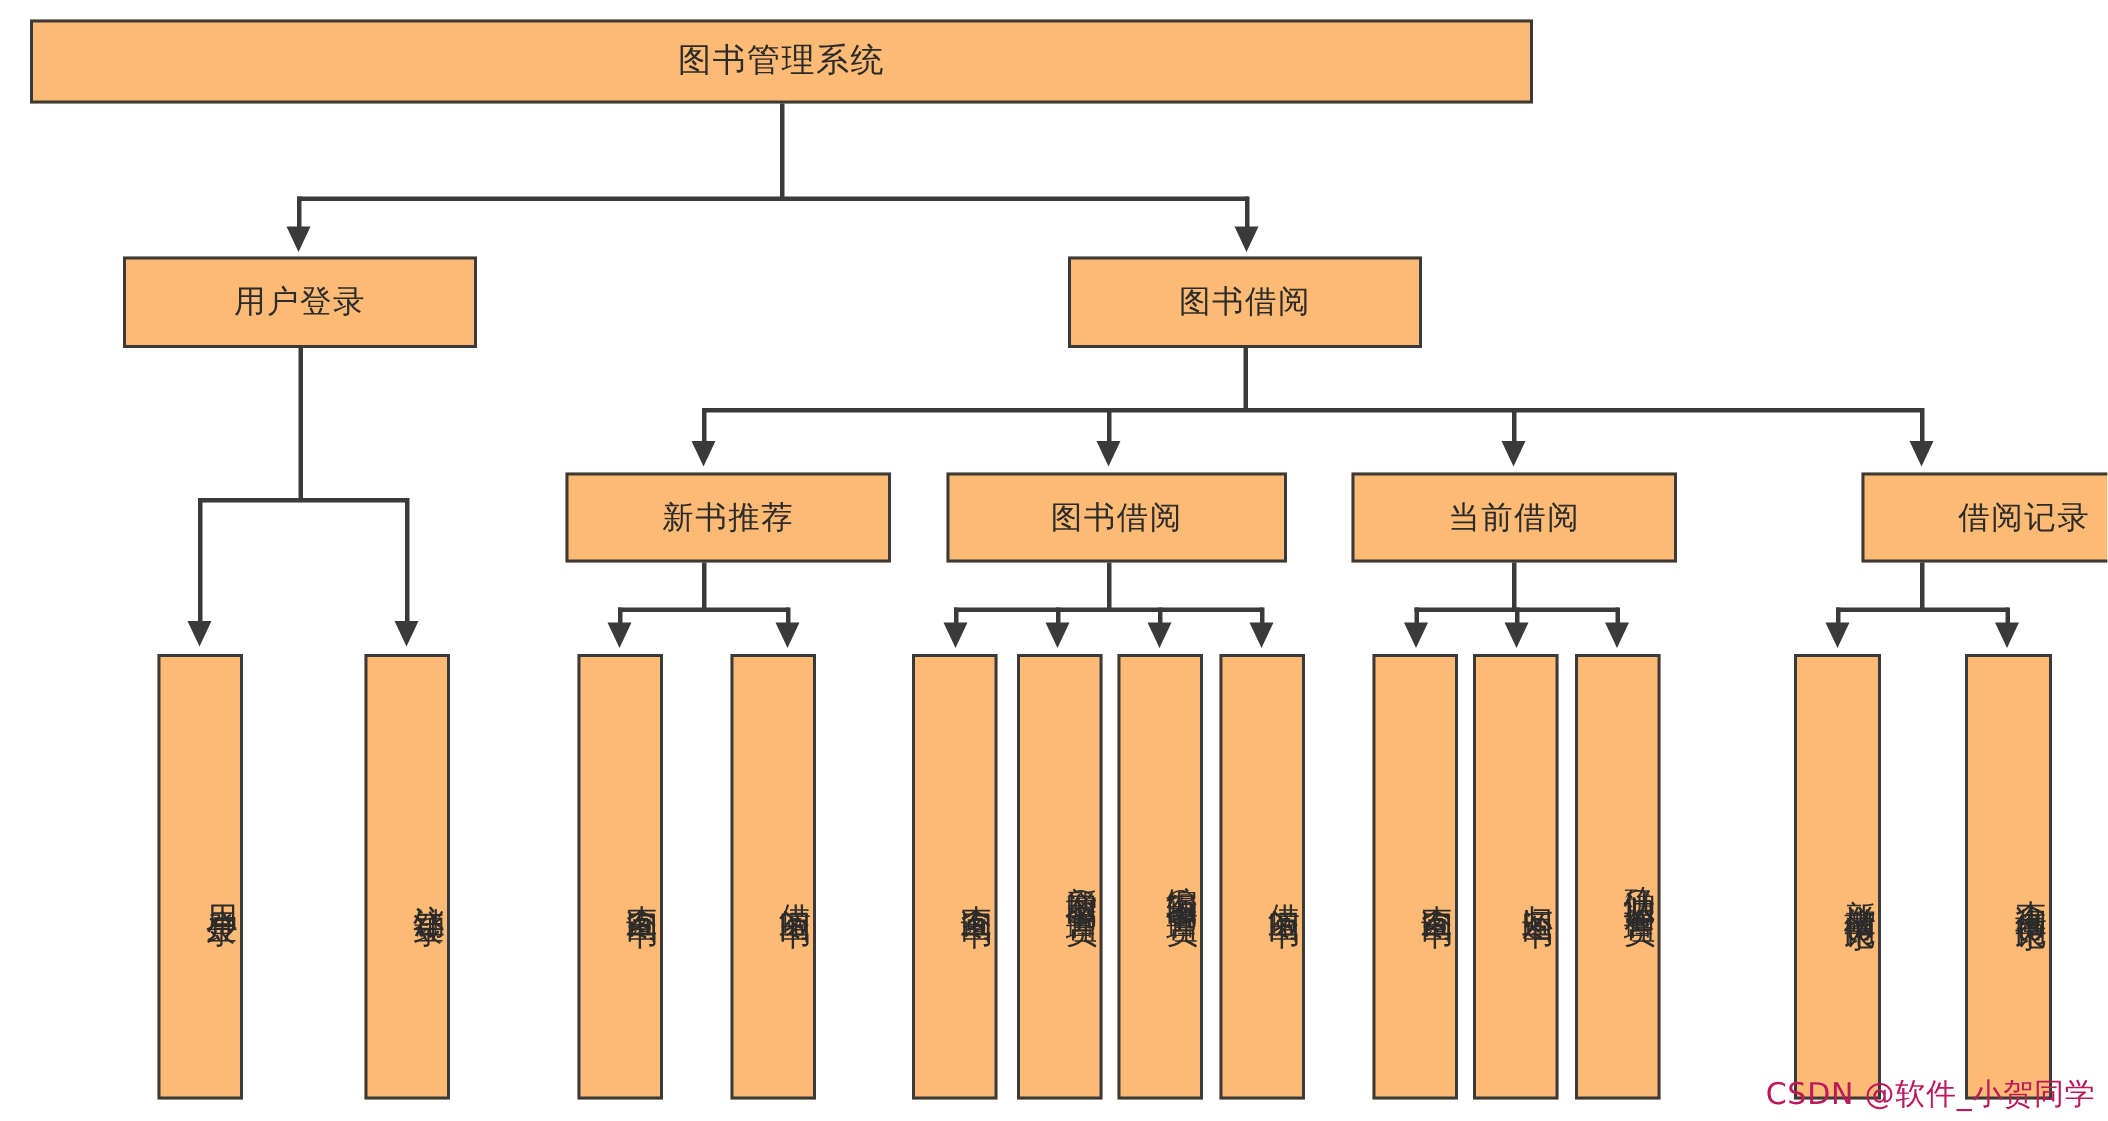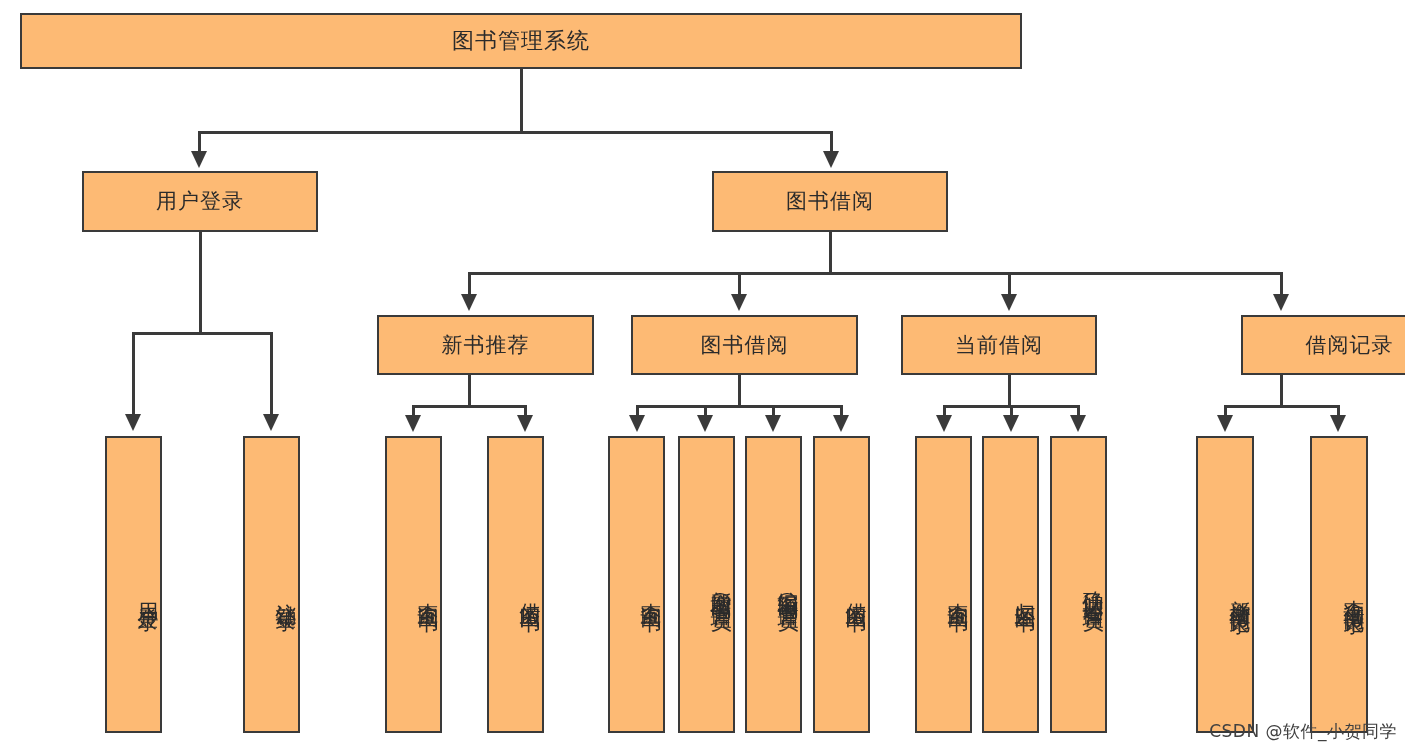--- a/index.html
+++ b/index.html
@@ -63,22 +63,22 @@
     height: 0;
     border-left: 8px solid transparent;
     border-right: 8px solid transparent;
     border-top: 17px solid #3a3a3a;
   }
   
   #watermark {
     position: absolute;
     right: 8px;
     bottom: 4px;
-    font-size: 17px;
-    color: #404040;
+    font-size: 20px;
+    color: #be185d;
     white-space: nowrap;
     letter-spacing: 0.5px;
   }
 </style>
 </head>
 <body>
 
 <div id="canvas">
 
   <div class="node root h" style="left:20px; top:13px; width:1002px; height:56px;">图书管理系统</div>
@@ -108,21 +108,21 @@
   <div class="ln vln" style="left:738px; top:272px; height:24px;"></div>
   <div class="ln vln" style="left:1008px; top:272px; height:24px;"></div>
   <div class="ln vln" style="left:1280px; top:272px; height:24px;"></div>
   <div class="arrow" style="left:461px; top:294px;"></div>
   <div class="arrow" style="left:731px; top:294px;"></div>
   <div class="arrow" style="left:1001px; top:294px;"></div>
   <div class="arrow" style="left:1273px; top:294px;"></div>
 
   <div class="node h" style="left:361px; top:315px; width:217px; height:60px;margin-left:16px;">新书推荐</div>
   <div class="node h" style="left:631px; top:315px; width:227px; height:60px;">图书借阅</div>
-  <div class="node h" style="left:901px; top:315px; width:196px; height:60px;">当前借阅</div>
+  <div class="node h" style="left:901px; top:315px; width:217px; height:60px;">当前借阅</div>
   <div class="node h" style="left:1241px; top:315px; width:217px; height:60px;">借阅记录</div>
 
   <div class="ln vln" style="left:468px; top:375px; height:32px;"></div>
   <div class="ln hln" style="left:412px; top:405px; width:114px;"></div>
   <div class="ln vln" style="left:412px; top:405px; height:12px;"></div>
   <div class="ln vln" style="left:524px; top:405px; height:12px;"></div>
   <div class="arrow" style="left:405px; top:415px;"></div>
   <div class="arrow" style="left:517px; top:415px;"></div>
 
   <div class="ln vln" style="left:738px; top:375px; height:32px;"></div>

